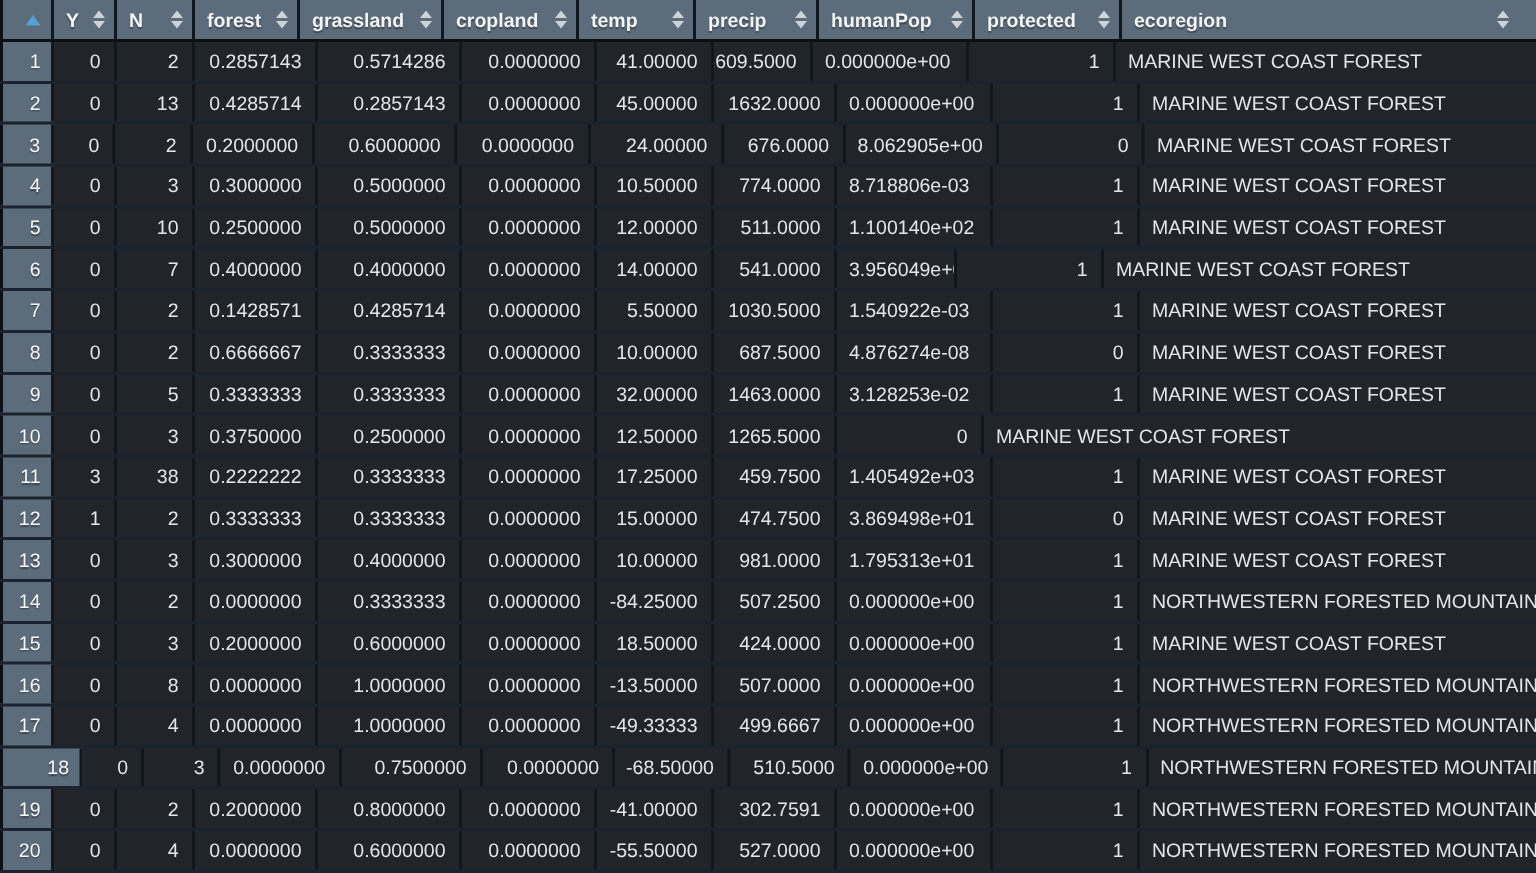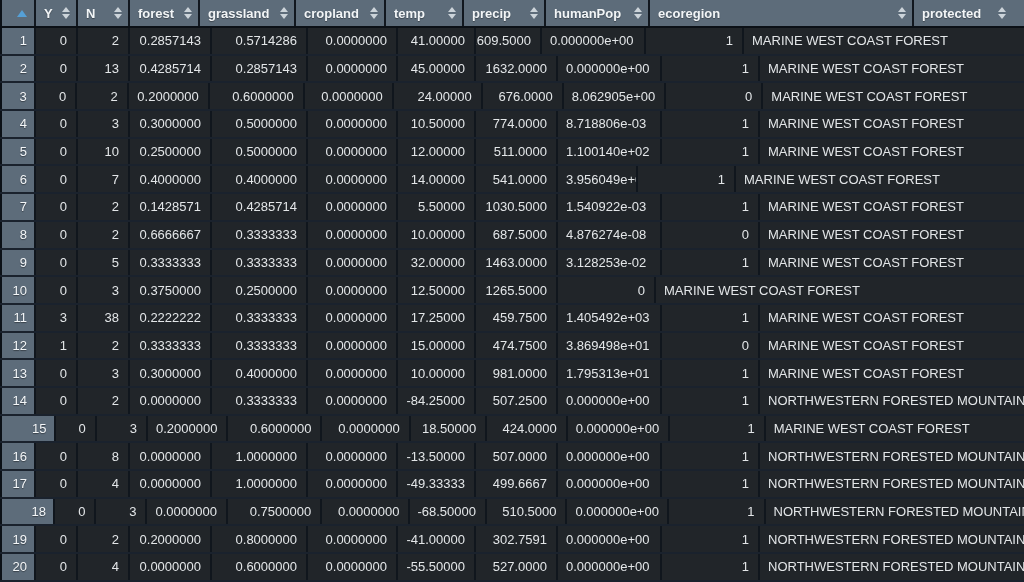--- a/index.html
+++ b/index.html
@@ -97,29 +97,29 @@
           <span class="tri-down"></span>
         </span>
       </div>
       <div class="hcell" style="width: 104px;">
         <span>humanPop</span>
         <span class="sorticon">
           <span class="tri-up"></span>
           <span class="tri-down"></span>
         </span>
       </div>
+      <div class="hcell" style="width: 98px;">
+        <span>protected</span>
+        <span class="sorticon">
+          <span class="tri-up"></span>
+          <span class="tri-down"></span>
+        </span>
+      </div>
       <div class="hcell" style="width: 264px;">
         <span>ecoregion</span>
-        <span class="sorticon">
-          <span class="tri-up"></span>
-          <span class="tri-down"></span>
-        </span>
-      </div>
-      <div class="hcell" style="width: 98px;">
-        <span>protected</span>
         <span class="sorticon">
           <span class="tri-up"></span>
           <span class="tri-down"></span>
         </span>
       </div>
     </div>
   <div class="body" id="tbody">
       <div class="row">
         <div class="cell gutter" style="width: 36px;">1</div>
         <div class="cell al-right" style="width: 42px;">0</div>
@@ -295,21 +295,21 @@
         <div class="cell al-right" style="width: 82px;">0.0000000</div>
         <div class="cell al-right" style="width: 96px;">0.3333333</div>
         <div class="cell al-right" style="width: 90px;">0.0000000</div>
         <div class="cell al-right" style="width: 78px;">-84.25000</div>
         <div class="cell al-right" style="width: 82px;">507.2500</div>
         <div class="cell al-left" style="width: 104px;">0.000000e+00</div>
         <div class="cell al-right" style="width: 98px;">1</div>
         <div class="cell al-left" style="width: 264px;">NORTHWESTERN FORESTED MOUNTAINS</div>
       </div>
       <div class="row">
-        <div class="cell gutter" style="width: 56px; padding-left: 24px;">15</div>
+        <div class="cell gutter" style="width: 36px; padding-left: 24px;">15</div>
         <div class="cell al-right" style="width: 42px;">0</div>
         <div class="cell al-right" style="width: 52px;">3</div>
         <div class="cell al-right" style="width: 82px;">0.2000000</div>
         <div class="cell al-right" style="width: 96px;">0.6000000</div>
         <div class="cell al-right" style="width: 90px;">0.0000000</div>
         <div class="cell al-right" style="width: 78px;">18.50000</div>
         <div class="cell al-right" style="width: 82px;">424.0000</div>
         <div class="cell al-left" style="width: 104px;">0.000000e+00</div>
         <div class="cell al-right" style="width: 98px;">1</div>
         <div class="cell al-left" style="width: 264px;">MARINE WEST COAST FOREST</div>

